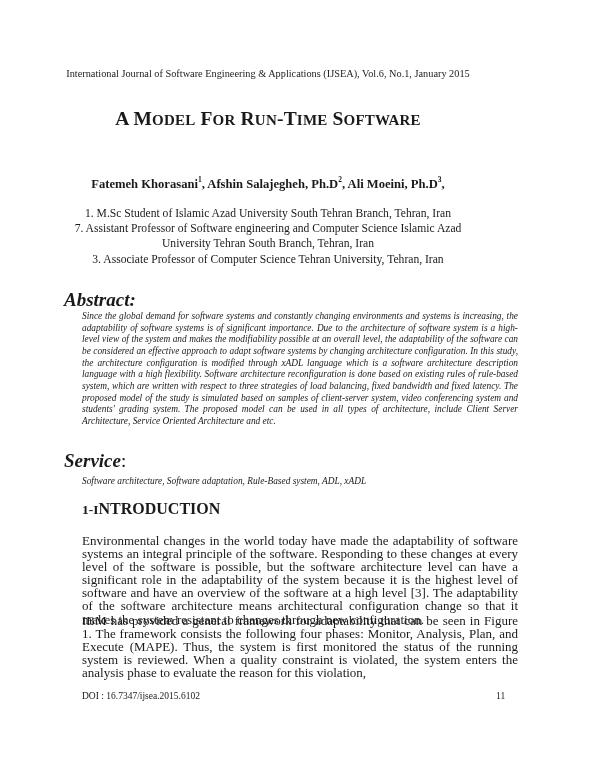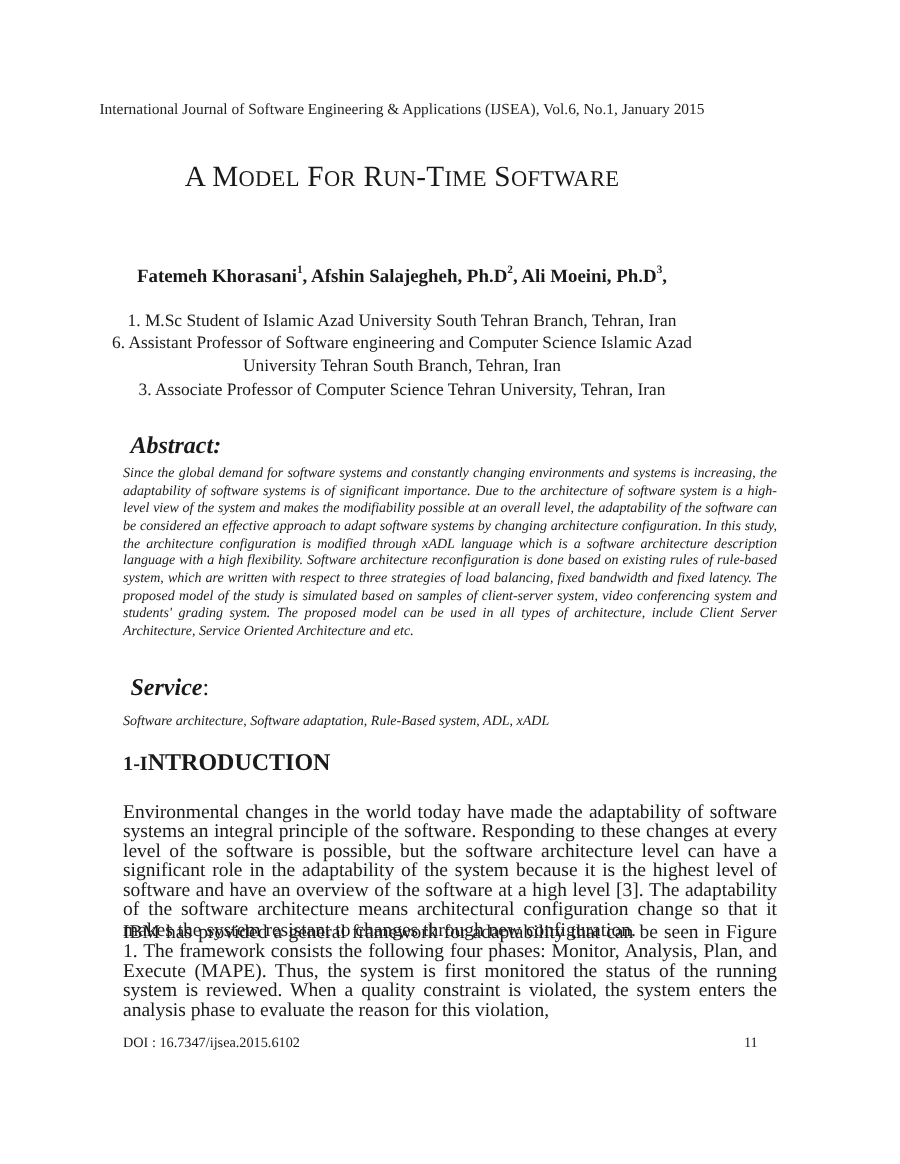--- a/index.html
+++ b/index.html
@@ -1,27 +1,27 @@
 <!DOCTYPE html>
 <html><head>
 <meta charset="utf-8">
 <style>
   html, body { margin: 0; padding: 0; background: #ffffff; }
   body { width: 600px; height: 776px; position: relative; overflow: hidden;
          font-family: "Liberation Serif", "DejaVu Serif", serif; color: #1a1a1a; }
   .abs { position: absolute; }
   .center { left: 0; width: 536px; text-align: center; }
   .header { top: 68px; font-size: 10.3px; color: #222; }
-  .title { top: 108px; font-size: 19.5px; font-weight: normal; line-height: 22px; letter-spacing: 0.2px; }
+  .title { top: 108px; font-size: 19.5px; font-weight: bold; line-height: 22px; letter-spacing: 0.2px; }
   .title .big { font-size: 19.5px; }
   .title .sc { font-size: 15px; }
   .authors { top: 177px; font-size: 12.6px; font-weight: bold; }
   .authors sup { font-size: 7.5px; vertical-align: 6px; line-height: 0; }
   .affils { top: 206px; font-size: 11.6px; line-height: 15.2px; }
-  .section-h { left: 87px; font-size: 16px; font-weight: bold; font-style: italic; }
+  .section-h { left: 64px; font-size: 19px; font-weight: bold; font-style: italic; }
   .abstract-h { top: 289px; }
   .keywords-h { top: 450px; }
   .keywords-h .colon { font-weight: normal; font-style: normal; }
   .abstract { top: 311px; left: 82px; width: 436px; font-size: 9.35px; font-style: italic;
               line-height: 11.65px; text-align: justify; }
   .keywords { top: 476px; left: 82px; width: 436px; font-size: 9.35px; font-style: italic; }
   .intro-h { top: 500px; left: 82px; font-size: 13.5px; font-weight: bold; }
   .intro-h .sc { font-size: 16px; }
   .para { left: 82px; width: 436px; font-size: 13px; line-height: 13.1px; text-align: justify; }
   .p1 { top: 534px; }
@@ -43,21 +43,21 @@
     <span><span class="big">S</span><span class="sc">OFTWARE</span></span>
   </div>
 </div>
 
 <div class="abs center authors">
   <span><span>Fatemeh Khorasani</span><sup>1</sup><span>, </span></span><span><span>Afshin Salajegheh, Ph.D</span><sup>2</sup><span>, </span></span><span><span>Ali Moeini, Ph.D</span><sup>3</sup><span>,</span></span>
 </div>
 
 <div class="abs center affils">
   <div>1. M.Sc Student of Islamic Azad University South Tehran Branch, Tehran, Iran</div>
-  <div>6. Assistant Professor of Software engineering and Computer Science Islamic Azad</div>
+  <div>7. Assistant Professor of Software engineering and Computer Science Islamic Azad</div>
   <div>University Tehran South Branch, Tehran, Iran</div>
   <div>3. Associate Professor of Computer Science Tehran University, Tehran, Iran</div>
 </div>
 
 <div class="abs section-h abstract-h">Abstract:</div>
 <div class="abs abstract">Since the global demand for software systems and constantly changing environments and systems is increasing, the adaptability of software systems is of significant importance. Due to the architecture of software system is a high-level view of the system and makes the modifiability possible at an overall level, the adaptability of the software can be considered an effective approach to adapt software systems by changing architecture configuration. In this study, the architecture configuration is modified through xADL language which is a software architecture description language with a high flexibility. Software architecture reconfiguration is done based on existing rules of rule-based system, which are written with respect to three strategies of load balancing, fixed bandwidth and fixed latency. The proposed model of the study is simulated based on samples of client-server system, video conferencing system and students' grading system. The proposed model can be used in all types of architecture, include Client Server Architecture, Service Oriented Architecture and etc.</div>
 
 <div class="abs section-h keywords-h"><span>Service</span><span class="colon">:</span></div>
 <div class="abs keywords">Software architecture, Software adaptation, Rule-Based system, ADL, xADL</div>
 

